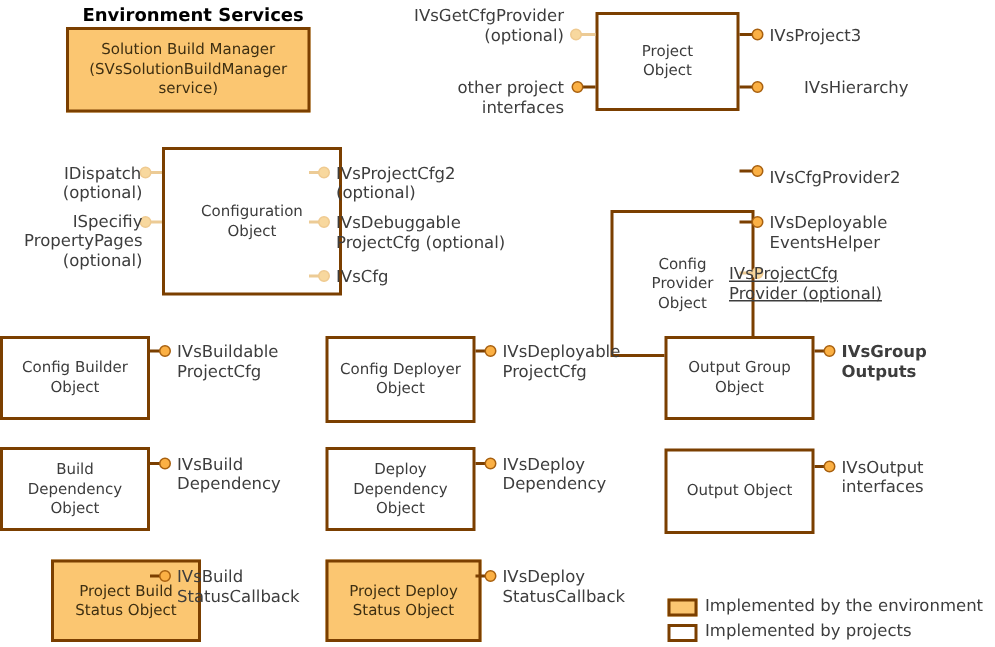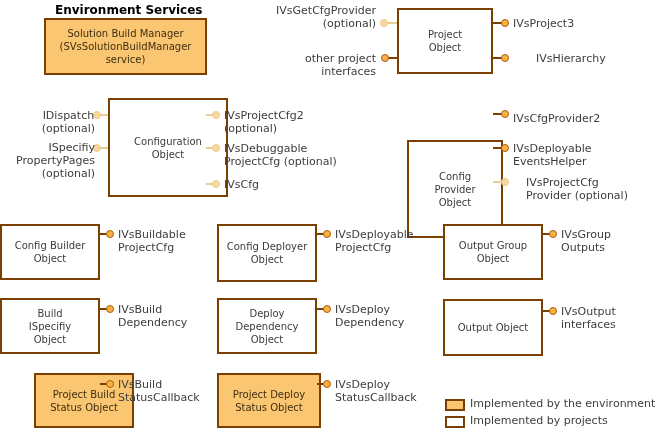--- a/index.html
+++ b/index.html
@@ -69,21 +69,21 @@
   <div class="box" style="left:217px;top:224px;width:100px;height:58px;">
     <span class="bl">Config Deployer
 Object</span>
   </div>
   <div class="box" style="left:443px;top:224px;width:100px;height:56px;">
     <span class="bl">Output Group
 Object</span>
   </div>
   <div class="box" style="left:0px;top:298px;width:100px;height:56px;">
     <span class="bl">Build
-ISpecifiy
+Dependency
 Object</span>
   </div>
   <div class="box" style="left:217px;top:298px;width:100px;height:56px;">
     <span class="bl">Deploy
 Dependency
 Object</span>
   </div>
   <div class="box" style="left:443px;top:299px;width:100px;height:57px;">
     <span class="bl">Output Object</span>
   </div>
@@ -143,36 +143,36 @@
   <div class="dot" style="left:501px;top:110px;"></div>
   <div class="iface" style="left:513px;top:112px;">IVsCfgProvider2</div>
 
   <div class="stem" style="left:493px;top:147px;width:12px;"></div>
   <div class="dot" style="left:501px;top:144px;"></div>
   <div class="iface" style="left:513px;top:142px;">IVsDeployable
 EventsHelper</div>
 
   <div class="stem pale" style="left:493px;top:181px;width:12px;"></div>
   <div class="dot pale" style="left:501px;top:178px;"></div>
-  <div class="iface" style="left:526px;top:176px;">IVsProjectCfg
+  <div class="iface" style="left:486px;top:176px;text-decoration:underline;">IVsProjectCfg
 Provider (optional)</div>
 
   <div class="stem" style="left:100px;top:233px;width:10px;"></div>
   <div class="dot" style="left:106px;top:230px;"></div>
   <div class="iface" style="left:118px;top:228px;">IVsBuildable
 ProjectCfg</div>
 
   <div class="stem" style="left:317px;top:233px;width:10px;"></div>
   <div class="dot" style="left:323px;top:230px;"></div>
   <div class="iface" style="left:335px;top:228px;">IVsDeployable
 ProjectCfg</div>
 
   <div class="stem" style="left:543px;top:233px;width:10px;"></div>
   <div class="dot" style="left:549px;top:230px;"></div>
-  <div class="iface" style="left:561px;top:228px;">IVsGroup
+  <div class="iface" style="left:561px;top:228px;font-weight:bold;">IVsGroup
 Outputs</div>
 
   <div class="stem" style="left:100px;top:308px;width:10px;"></div>
   <div class="dot" style="left:106px;top:305px;"></div>
   <div class="iface" style="left:118px;top:303px;">IVsBuild
 Dependency</div>
 
   <div class="stem" style="left:317px;top:308px;width:10px;"></div>
   <div class="dot" style="left:323px;top:305px;"></div>
   <div class="iface" style="left:335px;top:303px;">IVsDeploy

